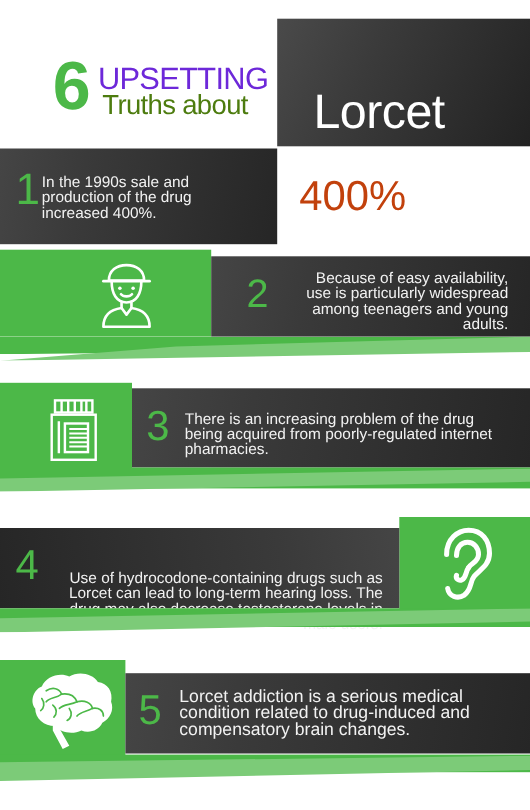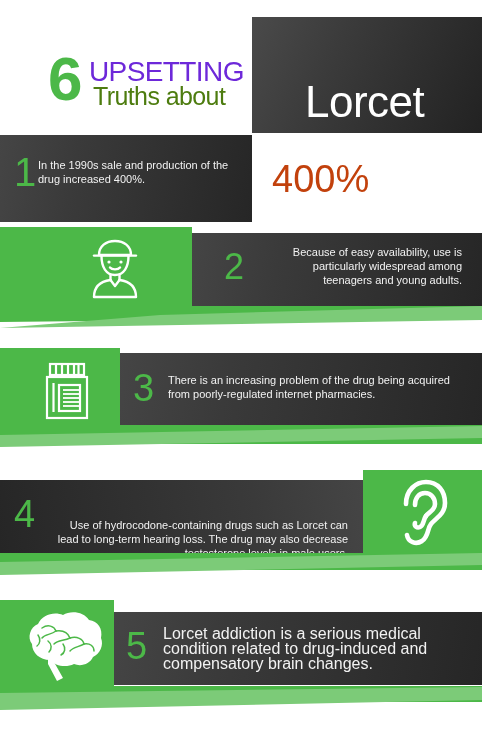--- a/index.html
+++ b/index.html
@@ -13,21 +13,21 @@
   .stage { position:relative; width:482px; height:736px; overflow:hidden; }
 
   
   .hdr-dark {
     position:absolute; left:252px; top:17px; width:230px; height:116px;
     background:linear-gradient(115deg,#4a4a4a 0%,#3b3b3b 35%,#222222 100%);
   }
   .hdr-brand {
     position:absolute; left:285px; top:80px;
     color:#ffffff; font-size:44px; line-height:44px;
-    font-weight:300; letter-spacing:-0.5px; white-space:nowrap;margin-left:20px;
+    font-weight:300; letter-spacing:-0.5px; white-space:nowrap;
   }
   .hdr-left {
     position:absolute; left:48px; top:52px; width:210px; height:64px;
   }
   .hdr-six {
     position:absolute; left:0; top:-4px;
     color:#4cb848; font-size:62px; line-height:62px;
     font-weight:bold; letter-spacing:-2px;
   }
   .hdr-upsetting {
@@ -47,21 +47,21 @@
     background:linear-gradient(100deg,#454545 0%,#3a3a3a 30%,#262626 100%);
   }
   .green-panel { position:absolute; background:#4cb848; }
 
   .num {
     position:absolute; color:#4cb848; font-weight:300;
     line-height:1;
   }
   .body-txt {
     position:absolute; color:#f2f2f2;
-    font-size:11px; line-height:14px; font-weight:400;
+    font-size:14px; line-height:14px; font-weight:400;
   }
 
   
   .ribbon { position:absolute; }
   .ribbon-light { position:absolute; background:#7ccb78; }
 
   
   #sec1-panel { left:0; top:135px; width:252px; height:87px; }
   #sec1-num   { left:14px; top:152px; font-size:40px; }
   #sec1-txt   { left:38px; top:158px; width:200px; }

